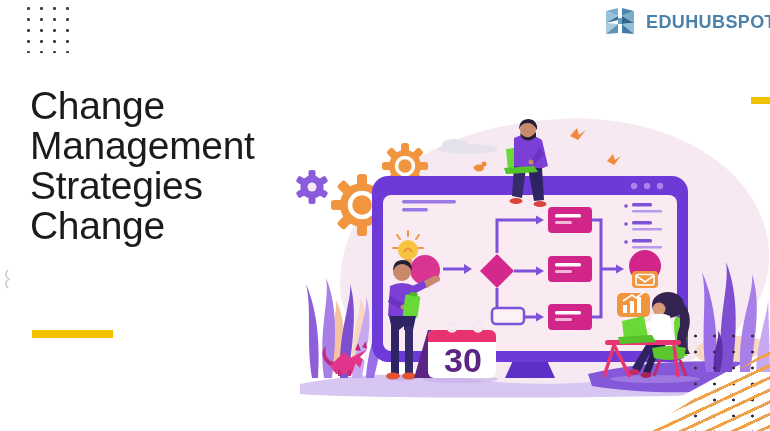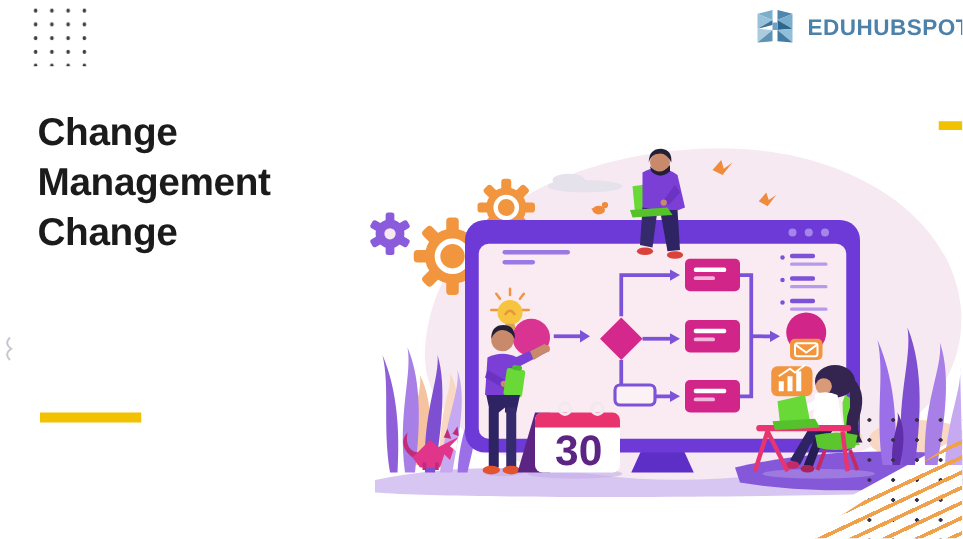--- a/index.html
+++ b/index.html
@@ -12,21 +12,21 @@
   .dot-grid-br{position:absolute;left:686px;top:328px;width:84px;height:103px;
      background-image:radial-gradient(circle,#3a3147 1.3px,transparent 1.7px);
      background-size:19px 16px;}
   .stripes-br{position:absolute;left:600px;top:346px;width:170px;height:85px;
      background:repeating-linear-gradient(155deg,#efa24b 0 3px,transparent 3px 11px);
      -webkit-clip-path:polygon(26% 100%,100% 4%,100% 100%);
      clip-path:polygon(26% 100%,100% 4%,100% 100%);}
   .dash-right{position:absolute;left:751px;top:97px;width:19px;height:7px;background:#f2c200;}
   
   .title{position:absolute;left:30px;top:86px;width:290px;color:#1b1b1b;
-     font-weight:bold;font-size:31px;line-height:40px;letter-spacing:-0.3px;}
+     font-weight:normal;font-size:39px;line-height:40px;letter-spacing:-0.3px;}
   .title-underline{position:absolute;left:32px;top:330px;width:81px;height:8px;background:#f2c200;}
   
   .logo{position:absolute;left:604px;top:7px;display:flex;align-items:center;gap:10px;}
   .logo-text{color:#4c82aa;font-weight:bold;font-size:18px;letter-spacing:0.4px;}
   .illu{position:absolute;left:0;top:0;}
   .squiggle{position:absolute;left:2px;top:268px;}
 </style>
 </head>
 <body>
 
@@ -311,20 +311,21 @@
   <div class="dot-grid-br"></div>
   <div class="stripes-br"></div>
   <div class="dash-right"></div>
   <svg class="squiggle" width="12" height="22" viewBox="0 0 12 22">
     <path d="M6,2 q-5,5 1,9 q-6,4 -1,9" fill="none" stroke="#c9c4ce" stroke-width="1.5"></path>
   </svg>
 
   <div class="title">
     <div>Change</div>
     <div>Management</div>
+    <div>Strategies</div>
     <div>Change</div>
   </div>
   <div class="title-underline"></div>
 
   <div class="logo">
     <svg width="32" height="30" viewBox="0 0 32 30">
       <polygon points="2,4 14,1 14,9" fill="#79aecc"></polygon>
       <polygon points="2,4 14,9 2,16" fill="#97c2da"></polygon>
       <polygon points="2,16 14,9 14,13" fill="#3e7199"></polygon>
       <polygon points="2,16 14,17 2,27" fill="#a9ccdf"></polygon>

